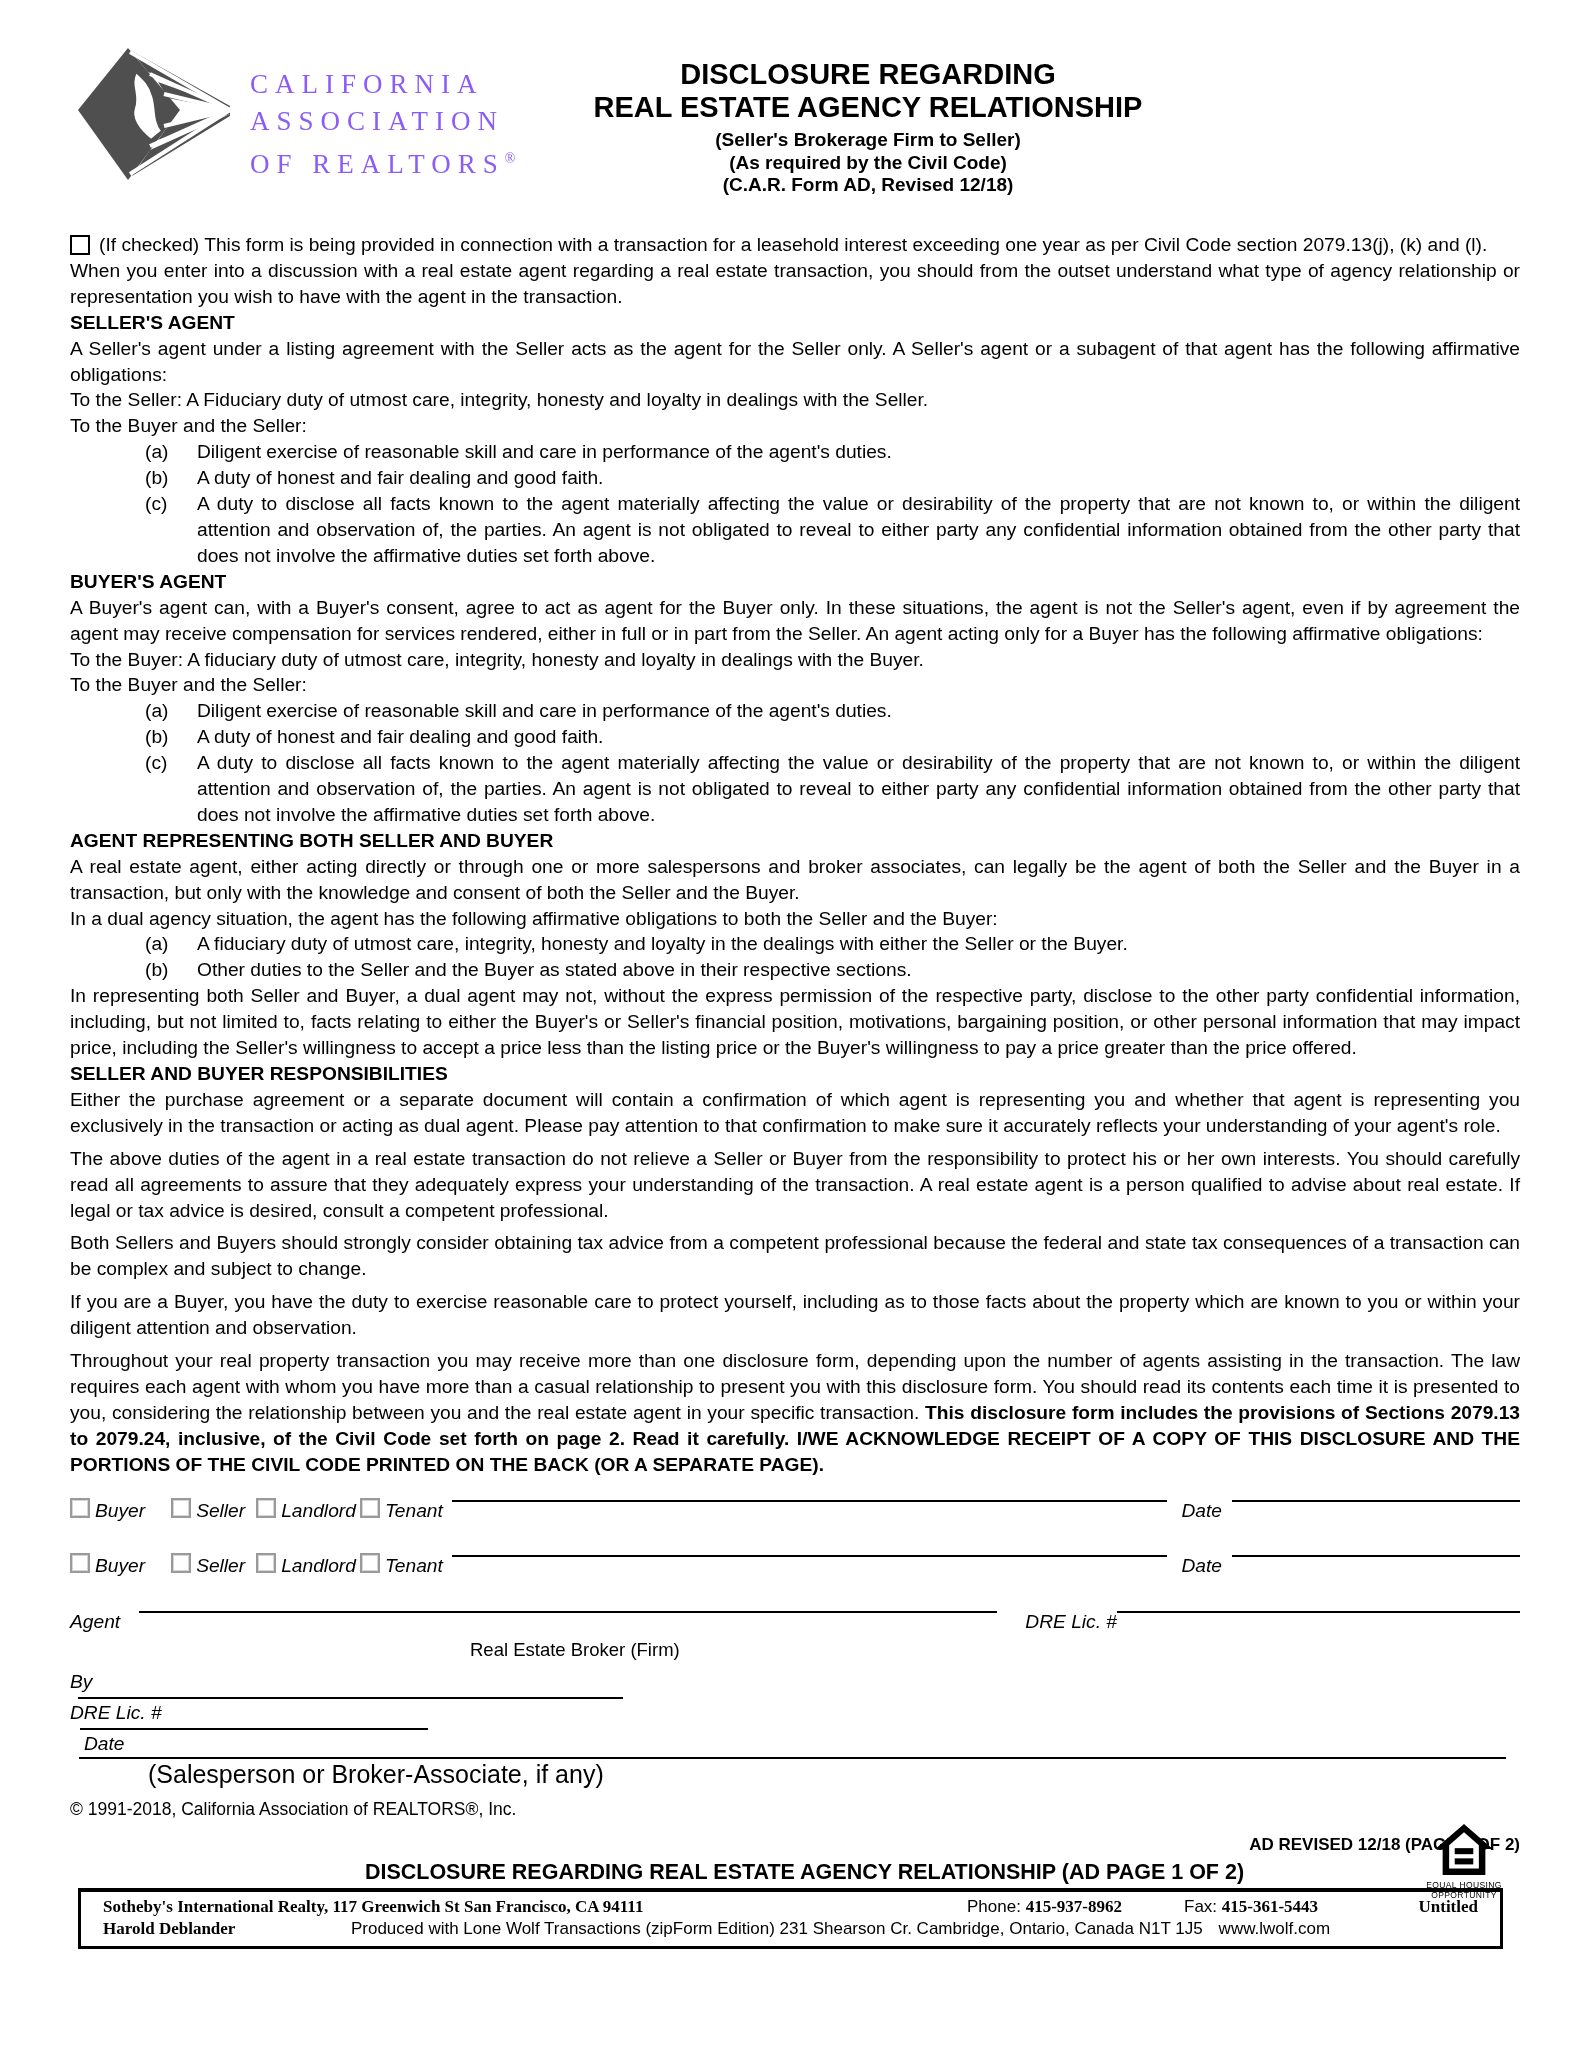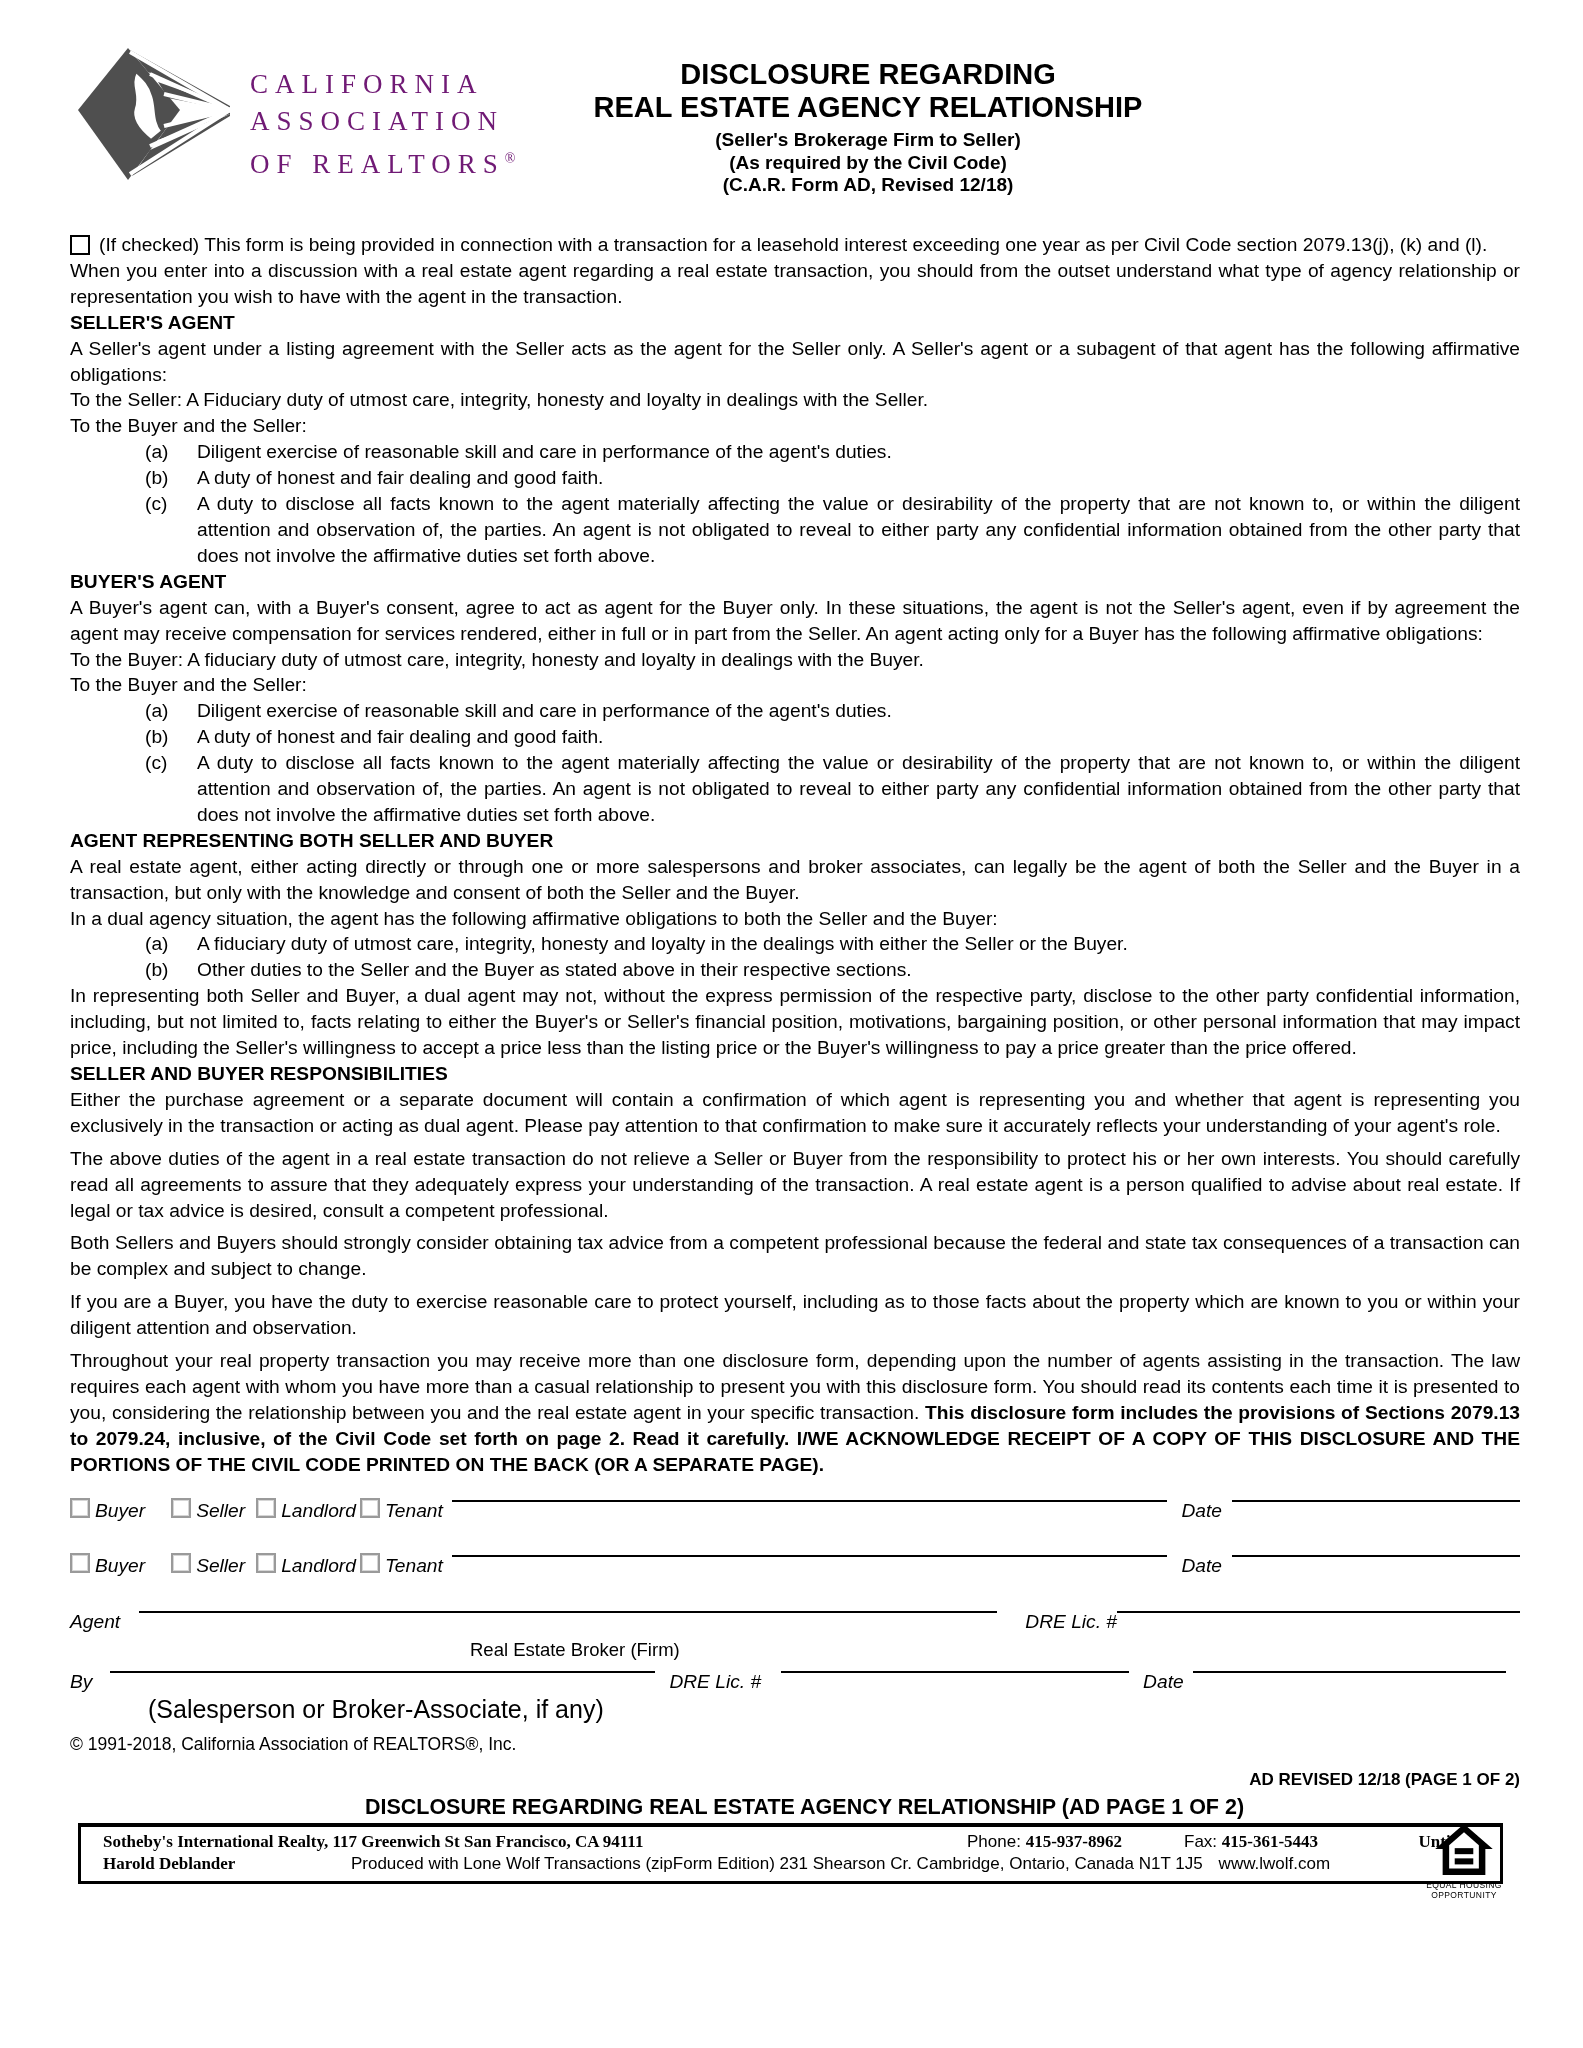--- a/index.html
+++ b/index.html
@@ -2,21 +2,21 @@
 <html><head>
 <meta charset="utf-8">
 <style>
   html,body{margin:0;padding:0;background:#e8e8e8;}
   .page{position:relative;width:1583px;height:2048px;background:#fff;overflow:hidden;
         font-family:"Liberation Sans",sans-serif;color:#000;margin:0 auto;}
   
   .hdr{position:relative;height:232px;}
   .car-logo{position:absolute;left:78px;top:46px;}
   .logo-text{position:absolute;left:250px;top:66px;font-family:"Liberation Serif",serif;
-             color:#701a75;font-size:27px;line-height:37px;letter-spacing:7px;white-space:nowrap;}
+             color:#8b5cf6;font-size:27px;line-height:37px;letter-spacing:7px;white-space:nowrap;}
   .logo-text sup{font-size:14px;letter-spacing:0;}
   .titleblock{position:absolute;left:868px;top:58px;transform:translateX(-50%);
               text-align:center;white-space:nowrap;}
   .t1{font-size:29px;font-weight:bold;line-height:33px;}
   .t2{font-size:19px;font-weight:bold;line-height:22.5px;}
   .t2.first{margin-top:5px;}
   
   .content{padding:0 63px 0 70px;font-size:19.2px;line-height:25.9px;text-align:justify;}
   .content p{margin:0;}
   .sec{font-weight:bold;text-align:left;margin-top:3px;}
@@ -38,21 +38,21 @@
   .dt{width:288px;margin:0 0 1px 10px;}
   .dlbl{flex:none;margin-bottom:0;}
   .agentrow{margin-top:31px;}
   .lab{flex:none;margin-right:10px;}
   .w405{width:403px;margin-bottom:1px;}
   .w350{width:348px;margin:0 0 1px 10px;}
   .w545{width:545px;margin:0 14px 1px 8px;}
   .dregap{margin:0 0 0 14px;}
   .cap1{margin:2px 0 0 400px;font-size:18.5px;text-align:left;}
   .cap2{margin:2px 0 0 78px;font-size:25px;text-align:left;}
-  .byrow{margin-top:6px;}
+  .byrow{margin-top:6px;flex-direction:column;}
   .copyright{margin-top:9px;font-size:17.5px;text-align:left;}
   .revised{margin-top:9px;font-size:17px;font-weight:bold;text-align:right;}
   .pagetitle{margin-top:2px;text-align:center;font-size:21.5px;font-weight:bold;padding-left:26px;}
   
   .fbox{margin:3px 0 0 78px;width:1425px;box-sizing:border-box;border:3px solid #000;
         border-top-width:4px;padding:4px 22px 6px;font-size:17px;}
   .frow{display:flex;align-items:baseline;line-height:22px;text-align:left;}
   .bf{font-family:"Liberation Serif",serif;font-weight:bold;}
   .firmcol{flex:0 0 864px;}
   .phcol{flex:0 0 217px;}

